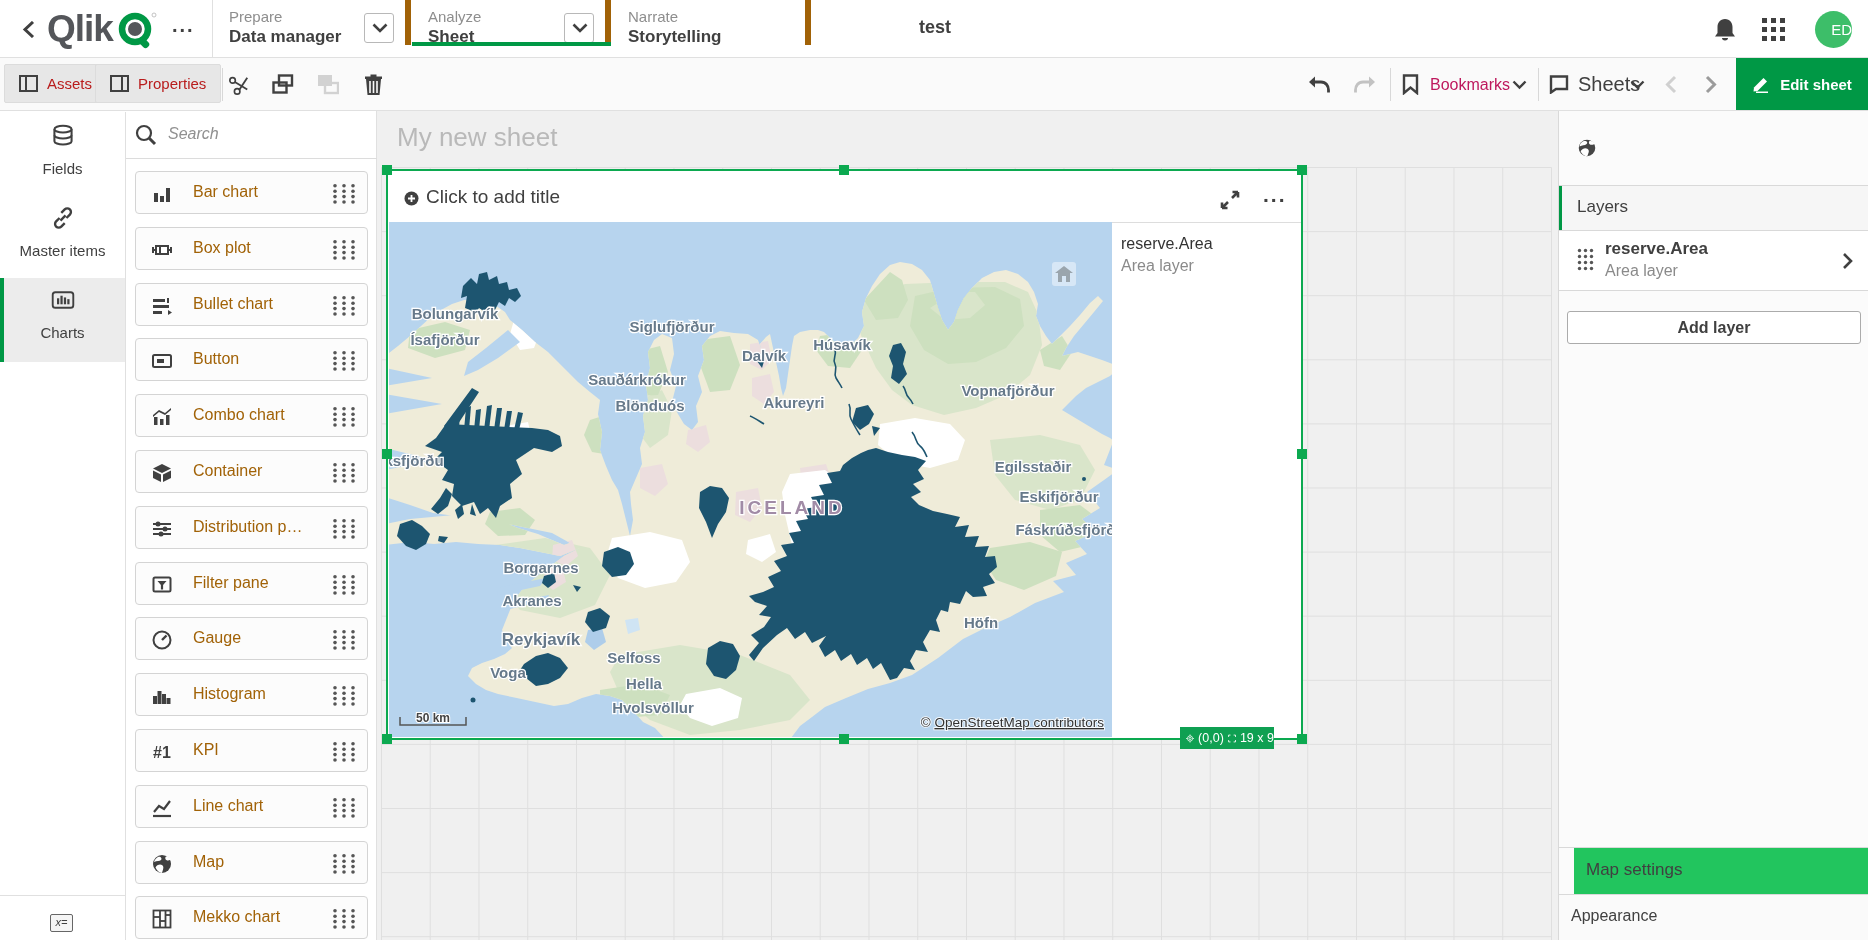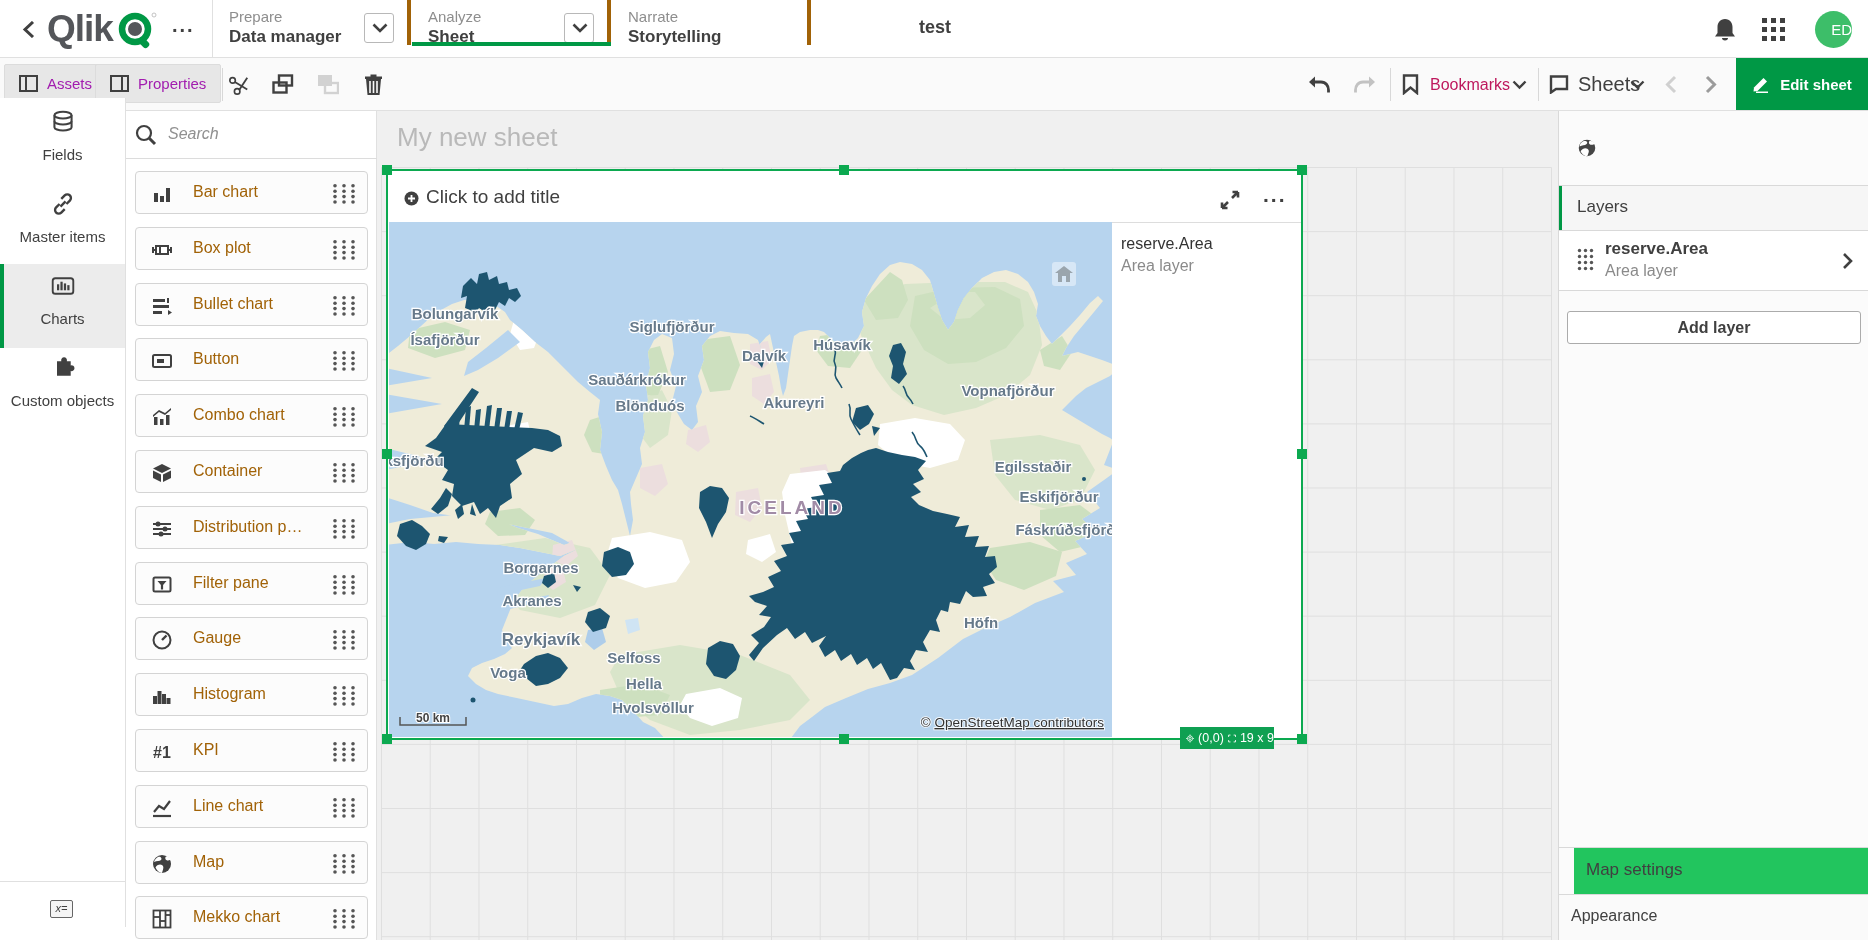--- a/index.html
+++ b/index.html
@@ -1,31 +1,31 @@
 <!DOCTYPE html>
 <html><head>
 <meta charset="utf-8">
 <style>
 * { margin:0; padding:0; box-sizing:border-box; }
 html,body { width:1868px; height:940px; overflow:hidden; font-family:"Liberation Sans",sans-serif; background:#fff; position:relative; }
 .abs { position:absolute; }
 
 #topbar { position:absolute; left:0; top:0; width:1868px; height:58px; background:#fff; border-bottom:1px solid #e0e0e0; }
-.navsec { position:absolute; top:0; height:45px; border-right:4px solid #a16207; }
+.navsec { position:absolute; top:0; height:45px; border-right:6px solid #a16207; }
 .navlab1 { position:absolute; left:16px; top:8px; font-size:15px; color:#8e8e8e; }
 .navlab2 { position:absolute; left:16px; top:27px; font-size:17px; font-weight:bold; color:#404040; }
 .ddbtn { position:absolute; top:13px; width:30px; height:30px; background:#fff; border:1px solid #b8b8b8; border-radius:3px; }
 .ddbtn svg { position:absolute; left:7px; top:9px; }
 
 #toolbar { position:absolute; left:0; top:58px; width:1868px; height:53px; background:#fafafa; border-bottom:1px solid #e0e0e0; }
-.tbtn { position:absolute; top:6px; height:39px; background:#e7e7e7; border:1px solid #dcdcdc; border-radius:2px; font-size:15px; color:#a21caf; display:flex; align-items:center; gap:9px; padding:0 14px; }
+.tbtn { position:absolute; top:6px; height:39px; background:#e7e7e7; border:1px solid #dcdcdc; border-radius:2px; font-size:15px; color:#b91c1c; display:flex; align-items:center; gap:9px; padding:0 14px; }
 .tsep { position:absolute; top:10px; width:1px; height:33px; background:#d8d8d8; }
 .ticon { position:absolute; top:0; height:53px; display:flex; align-items:center; }
 
-#leftnav { position:absolute; left:0; top:98px; width:126px; height:829px; background:#fff; border-right:1px solid #e0e0e0; }
+#leftnav { position:absolute; left:0; top:112px; width:126px; height:829px; background:#fff; border-right:1px solid #e0e0e0; }
 .lnav { position:absolute; left:0; width:125px; height:82px; text-align:center; color:#404040; }
 .lnav .ic { margin:8px auto 0; width:24px; height:24px; }
 .lnav .lb { font-size:15px; margin-top:12px; }
 
 #chartpanel { position:absolute; left:126px; top:111px; width:251px; height:829px; background:#fff; border-right:1px solid #e0e0e0; }
 .citem { position:absolute; left:9px; width:233px; height:43px; background:#fcfcfc; border:1px solid #d4d4d4; border-radius:4px; }
 .citem .ic { position:absolute; left:16px; top:12px; width:20px; height:20px; }
 .citem .lb { position:absolute; left:57px; top:11px; font-size:16px; color:#a16207; }
 .citem .dots { position:absolute; right:12px; top:12px; }
 
@@ -234,26 +234,20 @@
     <div class="ic"><svg width="24" height="24" viewBox="0 0 28 28">
           <rect x="2" y="5" width="24" height="18" rx="3" fill="none" stroke="#404040" stroke-width="2.2"></rect>
           <g fill="#404040">
             <rect x="7" y="12" width="2.6" height="7"></rect>
             <rect x="11" y="9" width="2.6" height="10"></rect>
             <rect x="15" y="11" width="2.6" height="8"></rect>
             <rect x="19" y="13" width="2.6" height="6"></rect>
           </g>
         </svg></div>
     <div class="lb">Charts</div>
-  </div>
-  <div class="lnav" style="top:250px">
-    <div class="ic"><svg width="24" height="24" viewBox="0 0 28 28">
-          <path d="M7 11 V6 h5 a3.4 3.4 0 1 1 6.5 0 H23 v5 a3.4 3.4 0 1 1 0 6.5 V23 H7 z" fill="#404040"></path>
-        </svg></div>
-    <div class="lb">Custom objects</div>
   </div>
   <div class="abs" style="left:0;top:783px;width:125px;height:1px;background:#e0e0e0"></div>
   <div class="abs" style="left:50px;top:802px;width:23px;height:18px;border:1.5px solid #666;border-radius:2px;font-size:11px;font-style:italic;color:#404040;text-align:center;line-height:15px;background:#f5f5f5">x=</div>
 </div>
 
 <div id="chartpanel">
   <svg class="abs" style="left:9px;top:13px" width="22" height="22" viewBox="0 0 22 22">
       <circle cx="9" cy="9" r="7" fill="none" stroke="#404040" stroke-width="2.2"></circle>
       <line x1="14" y1="14" x2="20" y2="20" stroke="#404040" stroke-width="3"></line>
     </svg>

